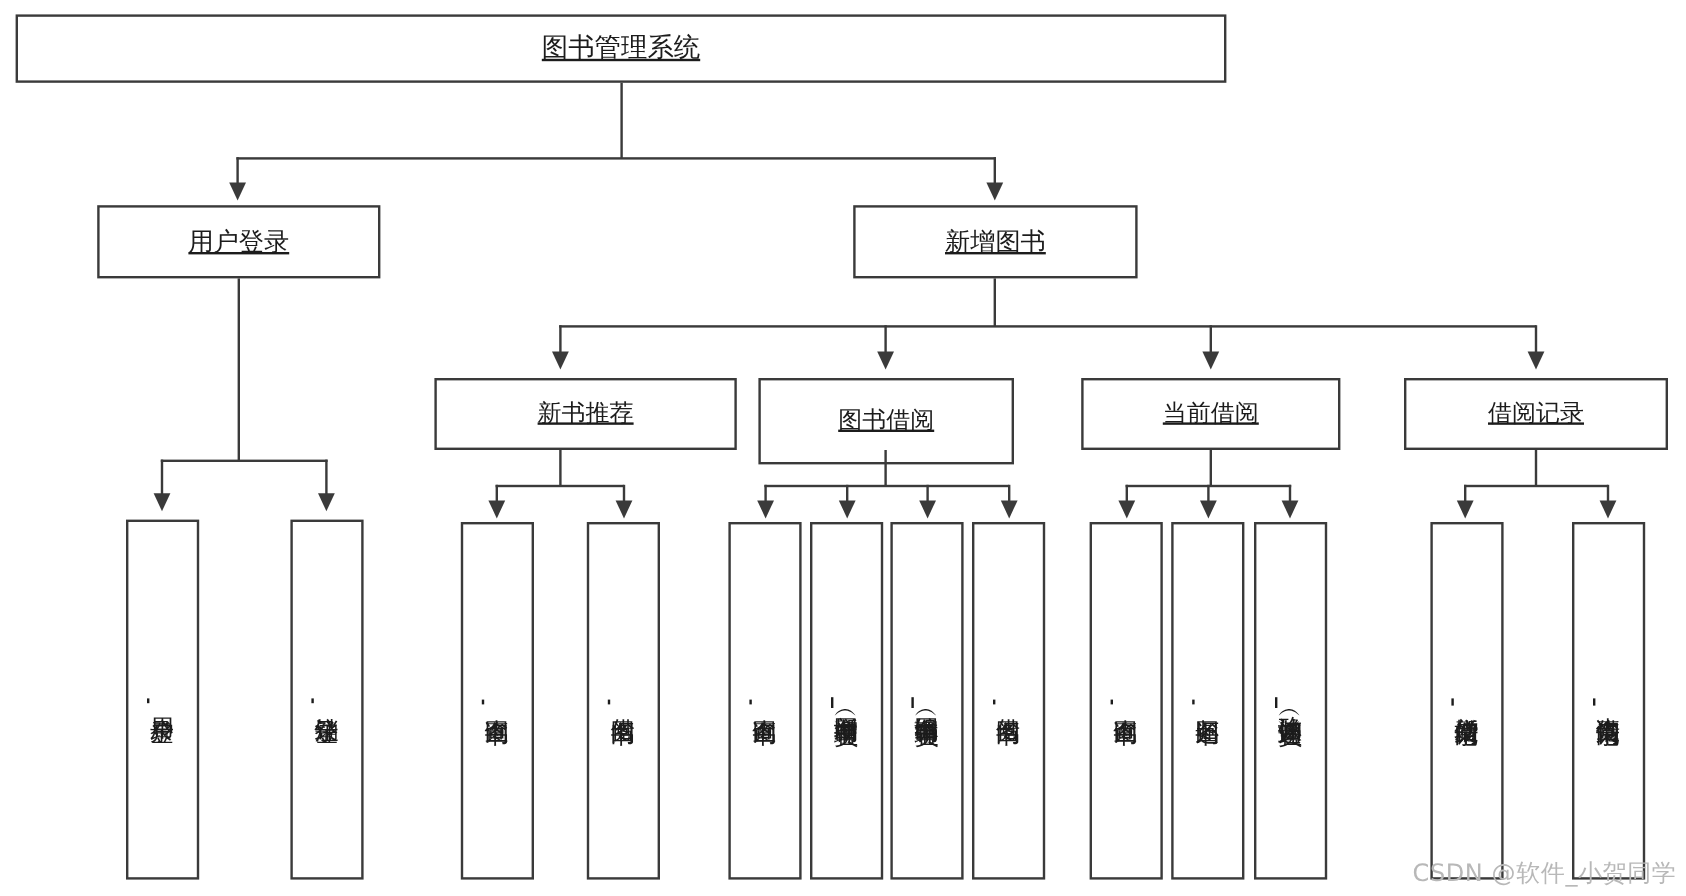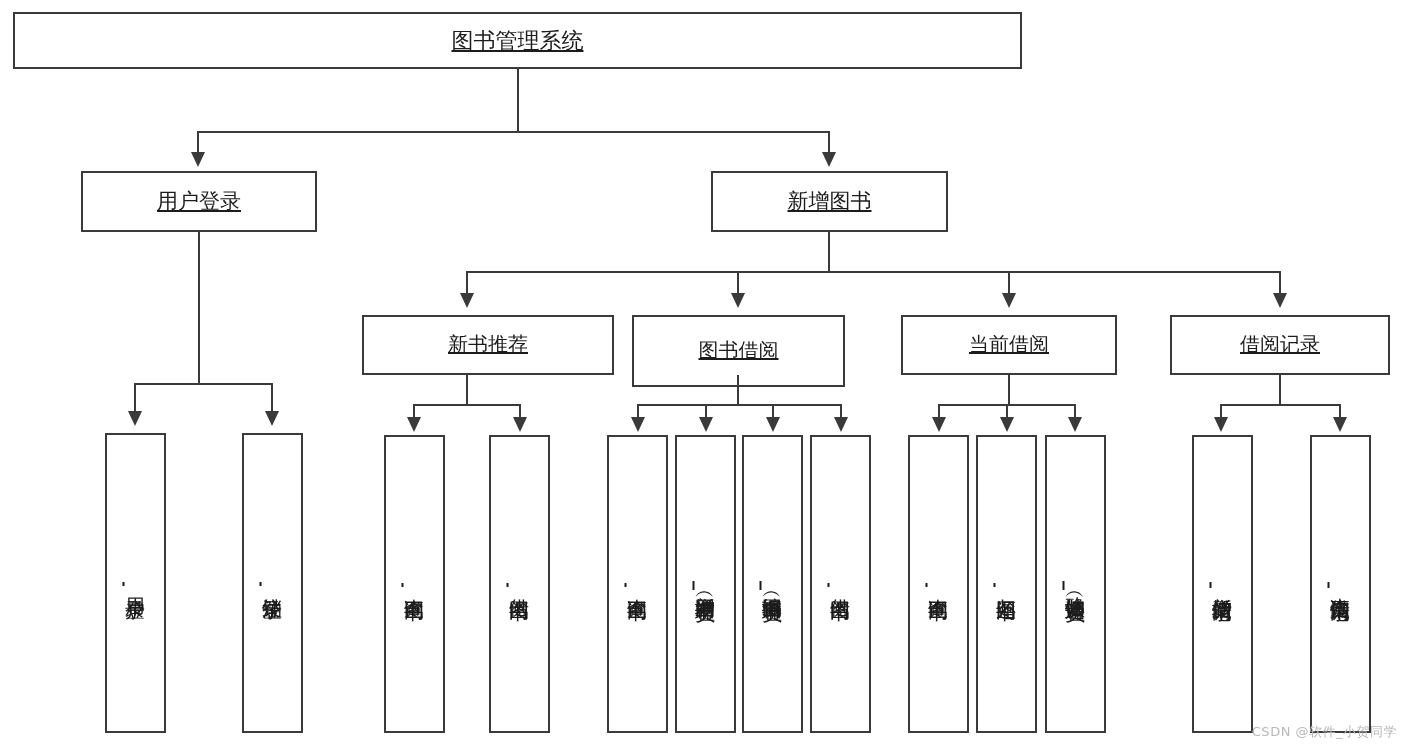--- a/index.html
+++ b/index.html
@@ -64,21 +64,21 @@
     width: 0;
     height: 0;
     border-left: 7px solid transparent;
     border-right: 7px solid transparent;
     border-top: 15px solid #3a3a3a;
   }
   #watermark {
     position: absolute;
     right: 8px;
     bottom: 6px;
-    font-size: 13px;
+    font-size: 20px;
     color: #b8b8b8;
     letter-spacing: 0.5px;
     user-select: none;
     white-space: nowrap;
   }
 </style>
 </head>
 <body>
 
 <div id="canvas">

